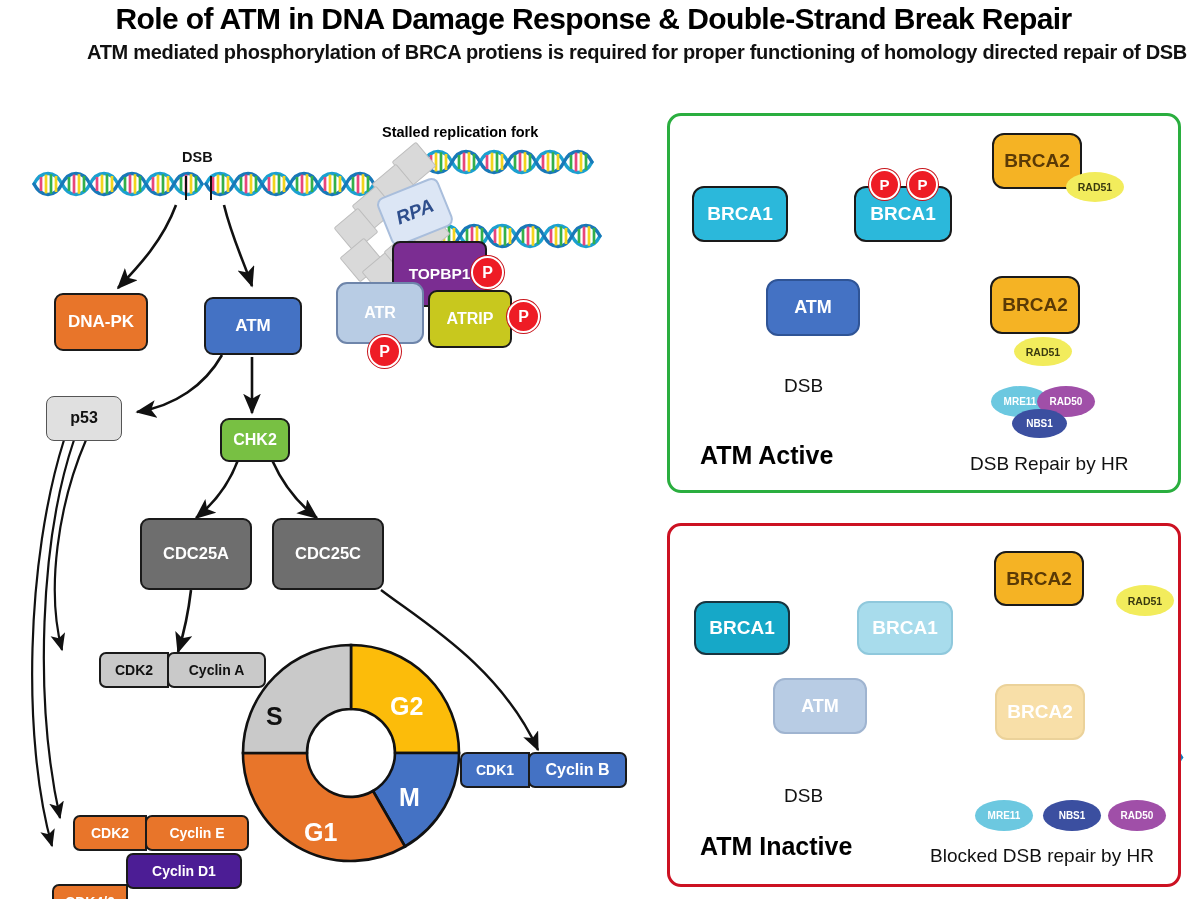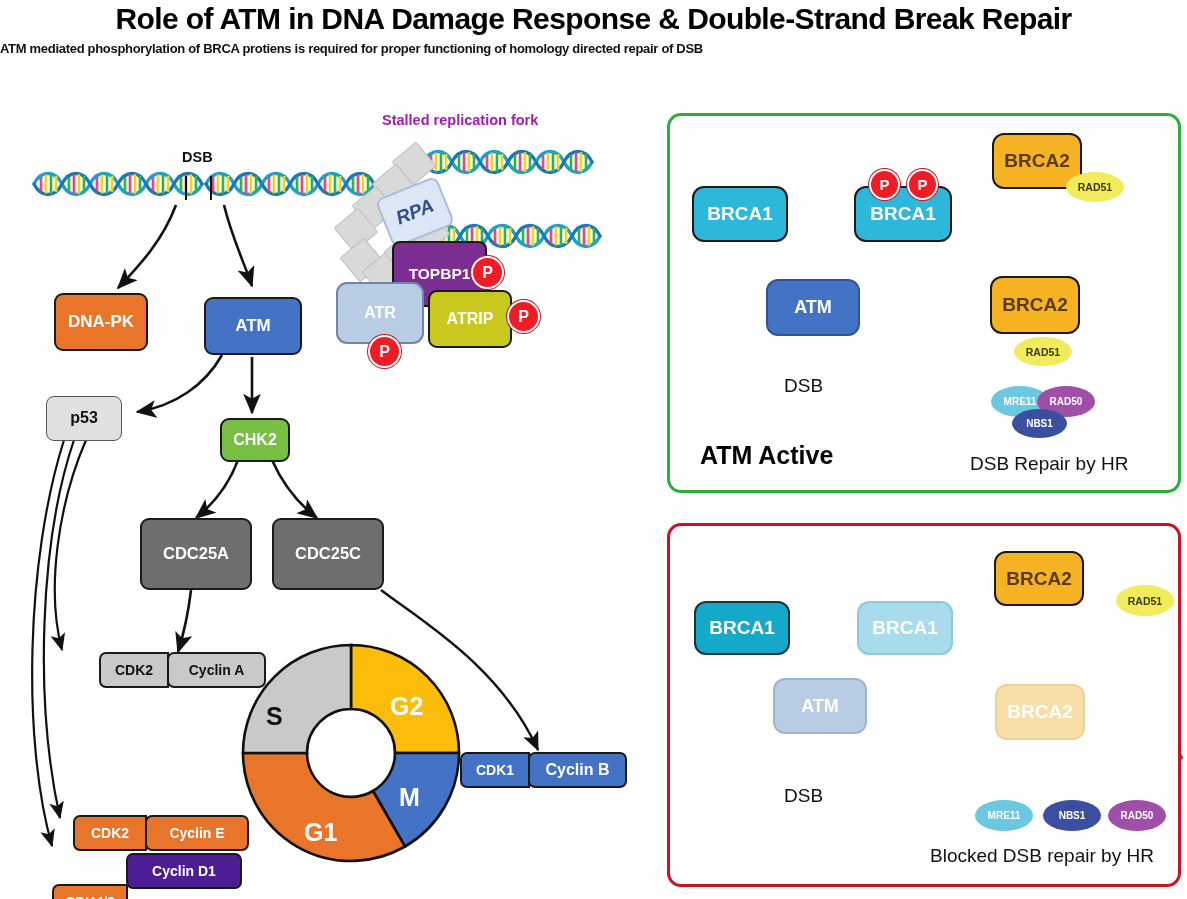--- a/index.html
+++ b/index.html
@@ -6,22 +6,22 @@
   body{width:1187px;height:899px;font-family:"Liberation Sans",sans-serif;color:#000;overflow:hidden;position:relative;}
   .root{position:relative;width:1187px;height:899px;}
 
   
   #page-title{
     position:absolute;left:0;top:2px;width:1187px;text-align:center;
     font-size:30px;font-weight:bold;letter-spacing:-0.6px;color:#000;
     font-family:"Liberation Sans",sans-serif;
   }
   #page-subtitle{
-    position:absolute;left:0;top:41px;width:1187px;text-align:left;
-    font-size:13px;font-weight:bold;color:#111;letter-spacing:-0.3px;
+    position:absolute;left:0;top:41px;width:1187px;text-align:right;
+    font-size:20px;font-weight:bold;color:#111;letter-spacing:-0.3px;
   }
 
   
   .node{
     position:absolute;box-sizing:border-box;
     display:flex;align-items:center;justify-content:center;
     border:2px solid #1a1a1a;border-radius:9px;
     font-weight:bold;text-align:center;line-height:1.05;
     white-space:nowrap;
   }
@@ -222,21 +222,21 @@
     <g stroke="#111" stroke-width="2.4" fill="none">
       <path d="M1038,606 L1038,672"></path>
         <path d="M1020,672 L1056,672"></path>
     </g>
     <g stroke="#111" stroke-width="2.2" fill="none">
       <path d="M1043,826 L1043,852"></path>
         <path d="M1026,852 L1060,852"></path>
     </g>
   </svg>
 
-  <div class="tlabel" style="left:382px;top:112px;font-size:14.5px;font-weight:bold;color:#a21caf;">Stalled replication fork</div>
+  <div class="tlabel" style="left:382px;top:124px;font-size:14.5px;font-weight:bold;color:#000000;">Stalled replication fork</div>
 
   <div class="hbrick" style="left:398px;top:148px;width:30px;height:30px;transform:rotate(-40deg);"></div>
   <div class="hbrick" style="left:378px;top:170px;width:30px;height:30px;transform:rotate(-40deg);"></div>
   <div class="hbrick" style="left:358px;top:192px;width:30px;height:30px;transform:rotate(-40deg);"></div>
   <div class="hbrick" style="left:340px;top:214px;width:30px;height:30px;transform:rotate(-40deg);"></div>
   <div class="hbrick" style="left:346px;top:244px;width:30px;height:30px;transform:rotate(-40deg);"></div>
   <div class="hbrick" style="left:368px;top:258px;width:30px;height:30px;transform:rotate(-40deg);"></div>
   <div class="hbrick" style="left:390px;top:238px;width:30px;height:30px;transform:rotate(-40deg);"></div>
   <div class="hbrick" style="left:412px;top:216px;width:30px;height:30px;transform:rotate(-40deg);"></div>
 
@@ -429,16 +429,17 @@
   </div>
   <div class="ell" style="left:1043px;top:800px;width:58px;height:31px;background:#3B4FA0;color:#fff;font-size:10px;">
     <span>NBS1</span>
   </div>
   <div class="ell" style="left:1108px;top:800px;width:58px;height:31px;background:#A04FA8;color:#fff;font-size:10px;">
     <span>RAD50</span>
   </div>
 
   <div class="tlabel" style="left:784px;top:785px;font-size:19px;color:#111;">DSB</div>
 
+  <div class="panel-title" style="left:700px;top:832px;">ATM Inactive</div>
 
   <div class="panel-foot" style="left:930px;top:845px;">Blocked DSB repair by HR</div>
 
 </div>
 
 </body></html>

